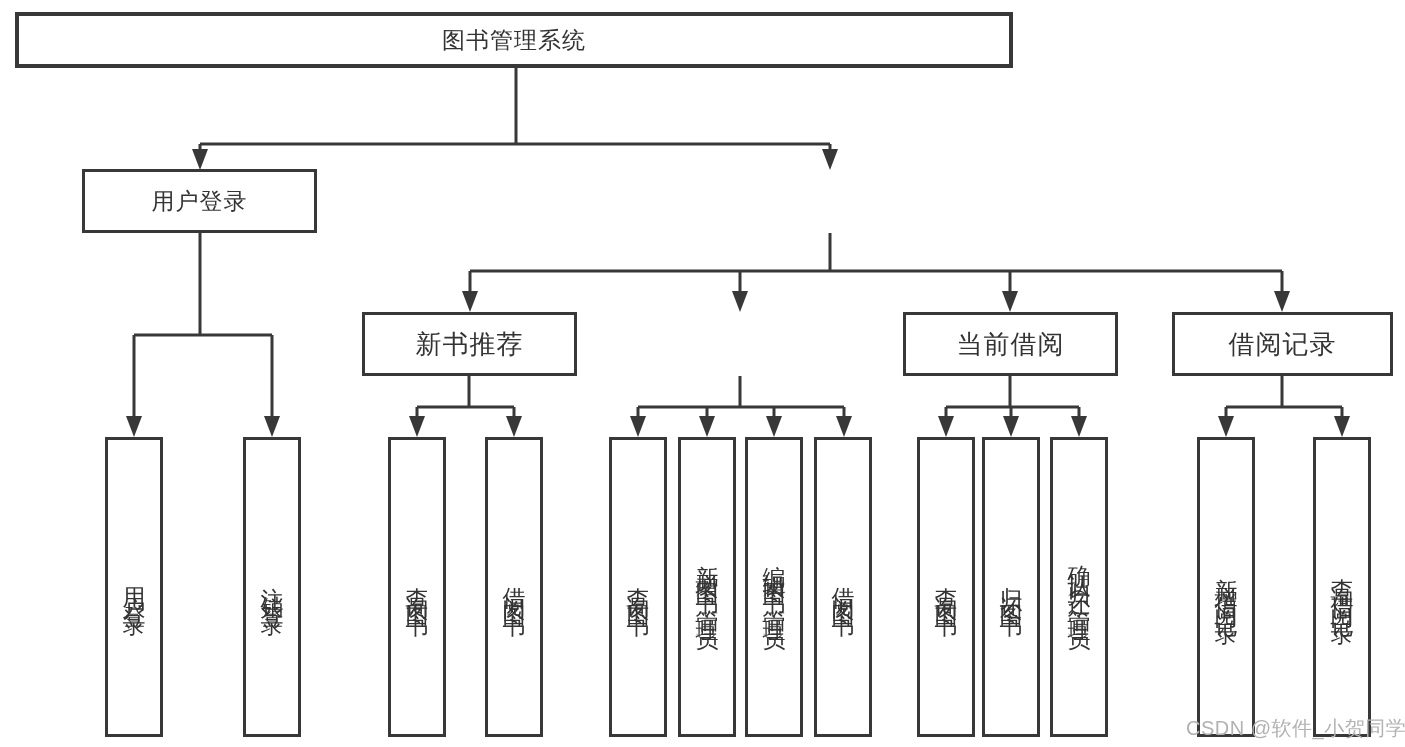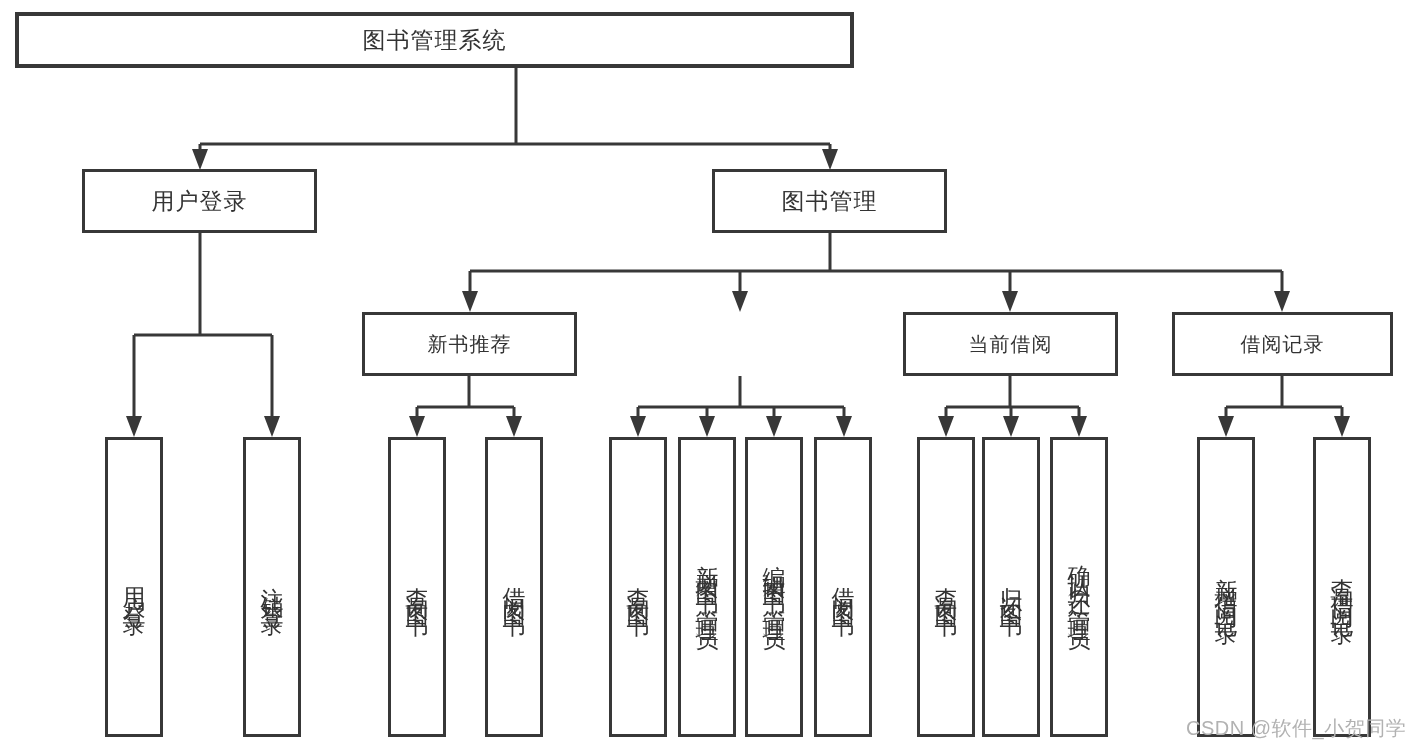--- a/index.html
+++ b/index.html
@@ -13,23 +13,23 @@
   #connectors{position:absolute;left:0;top:0;width:1405px;height:747px;z-index:1;}
   .node{
     position:absolute;
     box-sizing:border-box;
     background:#ffffff;
     border:3px solid #383838;
     display:flex;align-items:center;justify-content:center;
     color:#333333;
     z-index:2;
   }
-  .root{left:15px;top:12px;width:839px;height:56px;border-width:4px;font-size:23px;letter-spacing:1px;}
+  .root{left:15px;top:12px;width:998px;height:56px;border-width:4px;font-size:23px;letter-spacing:1px;}
   .lvl{top:169px;width:235px;height:64px;font-size:23px;letter-spacing:1px;}
-  .lvl3{top:312px;width:215px;height:64px;font-size:20px;letter-spacing:1px;}
+  .lvl3{top:312px;width:215px;height:64px;font-size:26px;letter-spacing:1px;}
   .leaf{
     top:437px;width:58px;height:300px;
     font-size:23px;
   }
   .vtext{
     writing-mode:vertical-rl;
     text-orientation:mixed;
     letter-spacing:9px;
     line-height:1;
     white-space:nowrap;
@@ -88,23 +88,20 @@
       M1334 416 L1350 416 L1342 437 Z"></path>
   </svg>
 
   <div class="node root">
     <span>图书管理系统</span>
   </div>
 
   <div class="node lvl" style="left:82px">
     <span>用户登录</span>
   </div>
-  <div class="node lvl" style="left:712px">
-    <span>图书管理</span>
-  </div>
 
   <div class="node lvl3" style="left:362px">
     <span>新书推荐</span>
   </div>
   <div class="node lvl3" style="left:903px">
     <span>当前借阅</span>
   </div>
   <div class="node lvl3" style="left:1172px;width:221px">
     <span>借阅记录</span>
   </div>

